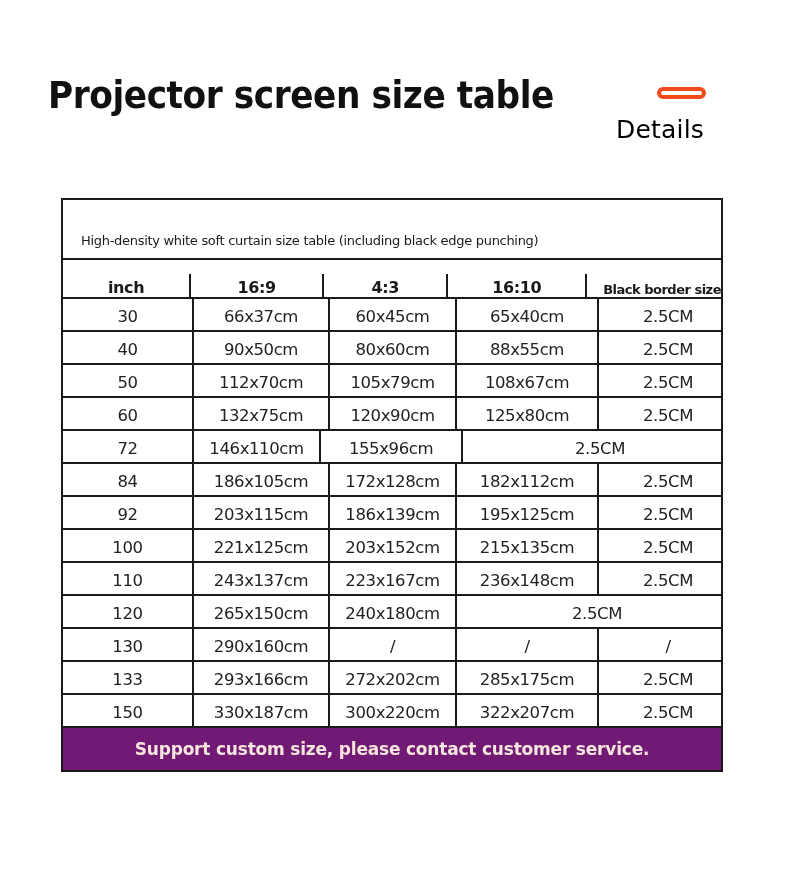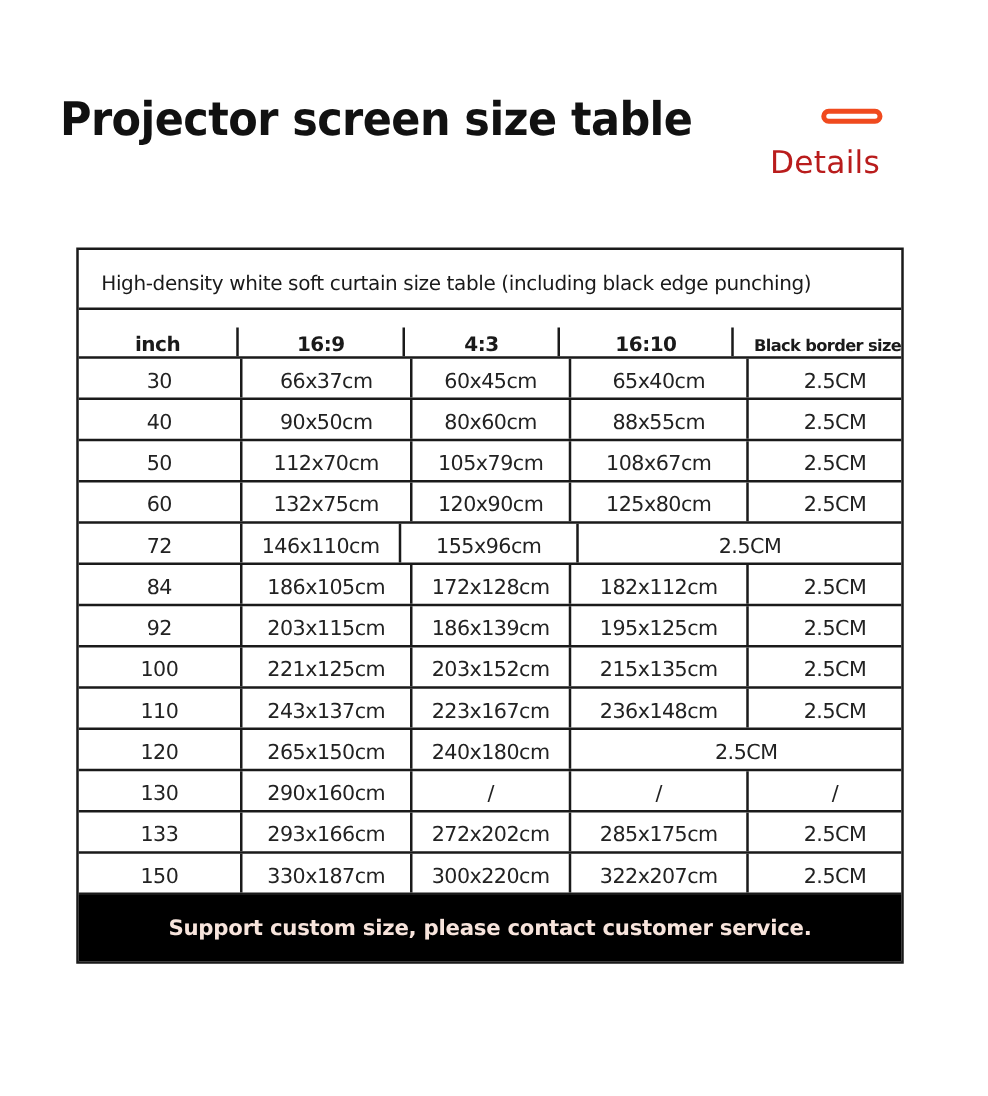--- a/index.html
+++ b/index.html
@@ -1,30 +1,30 @@
 <!DOCTYPE html>
 <html><head>
 <meta charset="utf-8">
 <style>
   html, body { margin: 0; padding: 0; background: #ffffff; }
   body { width: 790px; height: 877px; position: relative; overflow: hidden; font-family: "Liberation Sans", "DejaVu Sans", sans-serif; color: #1a1a1a; }
   .page-title { position: absolute; left: 48px; top: 74px; font-family: "DejaVu Sans", sans-serif; font-weight: bold; font-size: 37px; letter-spacing: -0.5px; color: #111; white-space: nowrap; transform: scaleX(0.93); transform-origin: left center; }
   .details-wrap { position: absolute; left: 612px; top: 84px; width: 110px; height: 70px; }
   .pill-icon { position: absolute; left: 45px; top: 3px; width: 49px; height: 12px; border: 4px solid #f04a1e; border-radius: 10px; box-sizing: border-box; }
-  .details-label { position: absolute; left: 4px; top: 31px; font-family: "DejaVu Sans", sans-serif; font-size: 25px; color: #b91c1c; letter-spacing: 0.2px; }
+  .details-label { position: absolute; left: 4px; top: 31px; font-family: "DejaVu Sans", sans-serif; font-size: 25px; color: #000000; letter-spacing: 0.2px; }
   .table { position: absolute; left: 61px; top: 198px; width: 662px; border: 2px solid #1a1a1a; box-sizing: border-box; }
-  .caption { height: 48px; border-bottom: 2px solid #1a1a1a; display: flex; align-items: flex-end; padding: 0 0 10px 18px; box-sizing: border-box; font-family: "DejaVu Sans", sans-serif; font-size: 16px; color: #1a1a1a; white-space: nowrap; letter-spacing: -0.3px; }
+  .caption { height: 60px; border-bottom: 2px solid #1a1a1a; display: flex; align-items: flex-end; padding: 0 0 10px 18px; box-sizing: border-box; font-family: "DejaVu Sans", sans-serif; font-size: 13px; color: #1a1a1a; white-space: nowrap; letter-spacing: -0.3px; }
   .row { display: flex; height: 33px; border-bottom: 2px solid #1a1a1a; box-sizing: border-box; }
   .row.head { height: 39px; align-items: flex-end; }
   .cell { display: flex; align-items: center; justify-content: center; border-right: 2px solid #1a1a1a; box-sizing: border-box; font-family: "DejaVu Sans", sans-serif; font-size: 16.5px; color: #222; white-space: nowrap; letter-spacing: -0.4px; padding-top: 4px; }
   .cell:last-child { border-right: none; }
   .c0 { width: 131px; } .c1 { width: 136px; } .c2 { width: 127px; } .c3 { width: 142px; } .c4 { flex: 1; padding-left: 16px; }
   .row.head .cell { font-weight: bold; font-size: 16px; color: #1a1a1a; }
   .row.head .cell.c4 { font-size: 13px; letter-spacing: -0.5px; align-items: flex-start; padding-top: 8px; }
-  .banner { height: 53px; background: #000000; display: flex; align-items: center; justify-content: center; font-family: "DejaVu Sans", sans-serif; font-weight: bold; font-size: 17px; color: #f7e4dc; letter-spacing: -0.2px; }
+  .banner { height: 42px; background: #701a75; display: flex; align-items: center; justify-content: center; font-family: "DejaVu Sans", sans-serif; font-weight: bold; font-size: 17px; color: #f7e4dc; letter-spacing: -0.2px; }
 </style>
 </head>
 <body>
 
 <div class="page-title">Projector screen size table</div>
 
 <div class="details-wrap">
   <div class="pill-icon"></div>
   <div class="details-label">Details</div>
 </div>

